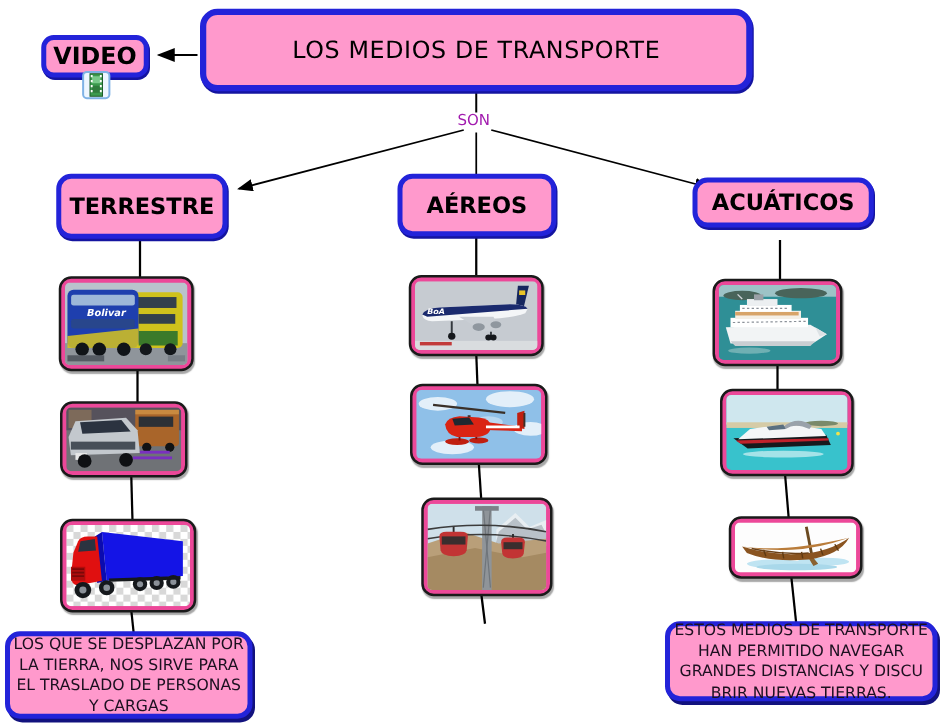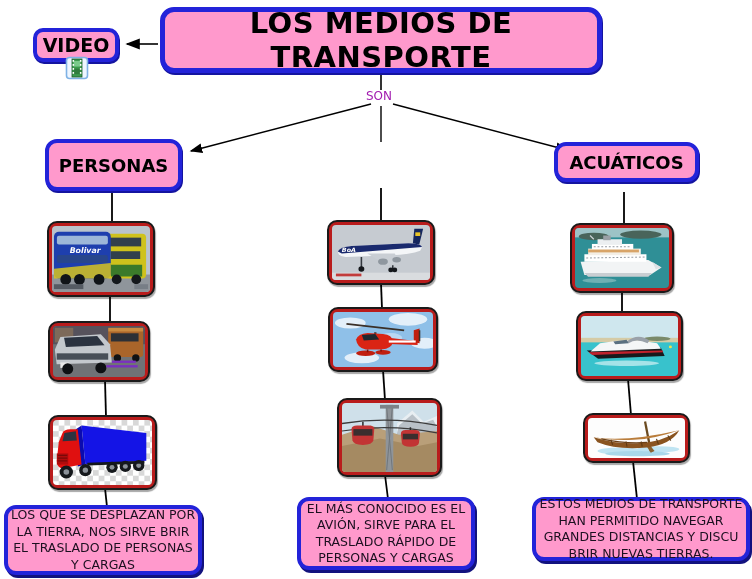--- a/index.html
+++ b/index.html
@@ -6,30 +6,30 @@
   #canvas{
     position:relative;width:752px;height:579px;background:#ffffff;overflow:hidden;
     font-family:"DejaVu Sans","Liberation Sans",sans-serif;
   }
   #wires{position:absolute;left:0;top:0;width:752px;height:579px;z-index:1;}
   .node{
     position:absolute;z-index:2;background:#ff99cc;border:4px solid #2323d9;
     border-radius:12px;display:flex;align-items:center;justify-content:center;
     box-shadow:1px 2px 0 #1414a0;color:#000;box-sizing:border-box;text-align:center;
   }
-  .node.title{border-width:5px;border-radius:14px;font-size:29px;font-weight:bold;letter-spacing:.5px;}
+  .node.title{border-width:5px;border-radius:14px;font-size:19px;font-weight:normal;letter-spacing:.5px;}
   .node.small{font-size:19px;font-weight:bold;}
   .node.branch{font-size:18px;font-weight:bold;}
   .node.desc{
     font-size:12.5px;font-weight:normal;line-height:16.5px;color:#1c1020;
     white-space:pre-line;border-width:4px;border-radius:12px;box-shadow:2px 3px 0 #12127e;
     padding:2px;
   }
   .photo{
-    position:absolute;z-index:2;background:#b91c1c;border:2px solid #1a1a1a;
+    position:absolute;z-index:2;background:#ec4899;border:2px solid #1a1a1a;
     border-radius:10px;box-shadow:1px 2px 1px rgba(0,0,0,.35);
     padding:3px;box-sizing:border-box;
   }
   .photo svg{display:block;width:100%;height:100%;border-radius:4px;}
   .sonlabel{
     position:absolute;z-index:3;font-size:12px;color:#a21caf;background:transparent;
   }
   #film-icon{position:absolute;z-index:4;}
 </style>
 </head>
@@ -85,21 +85,24 @@
       <rect x="14.9" y="4" width="1.5" height="1.8"></rect>
         <rect x="14.9" y="8" width="1.5" height="1.8"></rect>
       <rect x="14.9" y="12" width="1.5" height="1.8"></rect>
         <rect x="14.9" y="16" width="1.5" height="1.8"></rect>
     </g>
   </svg>
 
   <div class="sonlabel" style="left:366px;top:89px;">SON</div>
 
   <div class="node branch" style="left:45px;top:139px;width:137px;height:52px;">
-    <span>PERSONAS</span>
+    <span>TERRESTRE</span>
+  </div>
+  <div class="node branch" style="left:318px;top:139px;width:127px;height:50px;">
+    <span>AÉREOS</span>
   </div>
   <div class="node branch" style="left:554px;top:142px;width:145px;height:40px;">
     <span>ACUÁTICOS</span>
   </div>
 
   <div class="photo" style="left:47px;top:221px;width:108px;height:76px;">
     <svg viewBox="0 0 100 68" preserveAspectRatio="none">
       <rect width="100" height="68" fill="#b9c3cc"></rect>
       <rect y="50" width="100" height="18" fill="#8f959b"></rect>
       <g>
@@ -328,29 +331,23 @@
           <line x1="72" y1="24" x2="74" y2="30"></line>
           <line x1="84" y1="20" x2="87" y2="26"></line>
         </g>
         <path d="M14,24 Q40,30 62,28" stroke="#6b4118" stroke-width="1.4" fill="none"></path>
       </g>
     </svg>
   </div>
 
   <div class="node desc" style="left:4px;top:505px;width:198px;height:70px;">
     <span>LOS QUE SE DESPLAZAN POR
-LA TIERRA, NOS SIRVE BRIR
+LA TIERRA, NOS SIRVE PARA
 EL TRASLADO DE PERSONAS
 Y CARGAS</span>
-  </div>
-  <div class="node desc" style="left:297px;top:497px;width:178px;height:73px;">
-    <span>EL MÁS CONOCIDO ES EL
-AVIÓN, SIRVE PARA EL
-TRASLADO RÁPIDO DE
-PERSONAS Y CARGAS</span>
   </div>
   <div class="node desc" style="left:532px;top:497px;width:218px;height:64px;">
     <span>ESTOS MEDIOS DE TRANSPORTE
 HAN PERMITIDO NAVEGAR
 GRANDES DISTANCIAS Y DISCU
 BRIR NUEVAS TIERRAS.</span>
   </div>
 
 </div>
 

